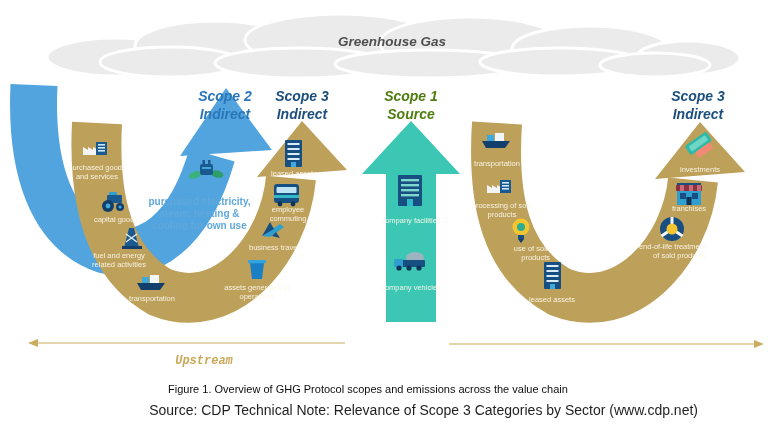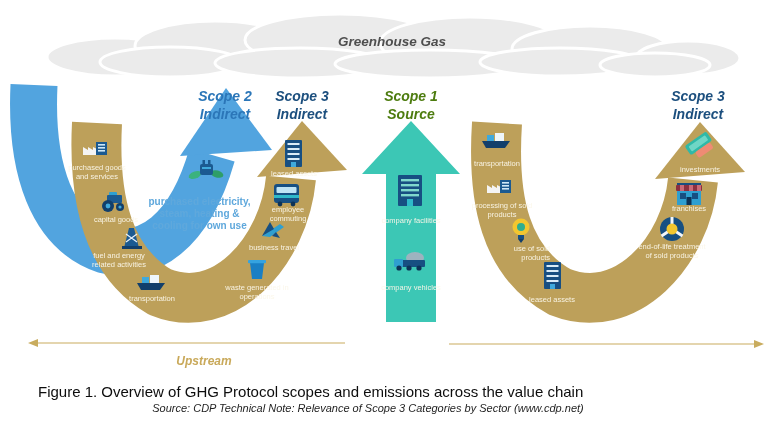--- a/index.html
+++ b/index.html
@@ -8,22 +8,22 @@
   .stage svg.bg{position:absolute;left:0;top:0;}
   .lbl{position:absolute;text-align:center;}
   .band-label{font-size:7.5px;line-height:1.18;color:rgba(251,247,233,0.95);font-weight:400;}
   .blue-note{font-size:10px;line-height:1.2;color:#5fa8dc;font-weight:700;}
   .scope-header{font-weight:700;font-style:italic;font-size:14px;line-height:1.25;}
   .scope2-c{color:#2b76b8;}
   .scope3-c{color:#1c4f7e;}
   .scope1-c{color:#4d7c0f;}
   .cloud-title{font-size:13.5px;font-weight:700;font-style:italic;color:#4f4f4f;}
   .axis-label{font-size:12px;font-weight:700;font-style:italic;color:#c9a95a;}
-  .caption{font-size:15px;color:#0d0d0d;text-align:left;}
-  .source{font-size:11px;font-style:italic;color:#1f1f1f;text-align:center;}
+  .caption{font-size:11px;color:#0d0d0d;text-align:center;}
+  .source{font-size:14px;color:#1f1f1f;text-align:right;}
 </style>
 </head>
 <body>
 
 <div class="stage">
 
   <svg class="bg" width="768" height="432" viewBox="0 0 768 432">
 
     <g fill="#ebebeb" stroke="#ffffff" stroke-width="3">
       <ellipse cx="115" cy="57" rx="68" ry="19"></ellipse>
@@ -217,32 +217,32 @@
   <div class="lbl band-label" style="left:67px;top:164px;width:60px;">purchased goods and services</div>
   <div class="lbl band-label" style="left:84px;top:204px;width:64px;margin-top:12px;">capital goods</div>
   <div class="lbl band-label" style="left:87px;top:252px;width:64px;">fuel and energy related activities</div>
   <div class="lbl band-label" style="left:115px;top:295px;width:74px;">transportation</div>
 
   <div class="lbl blue-note" style="left:142px;top:196px;width:115px;">purchased electricity, steam, heating &amp; cooling for own use</div>
 
   <div class="lbl band-label" style="left:263px;top:170px;width:62px;">leased assets</div>
   <div class="lbl band-label" style="left:257px;top:206px;width:62px;">employee commuting</div>
   <div class="lbl band-label" style="left:245px;top:244px;width:58px;">business travel</div>
-  <div class="lbl band-label" style="left:224px;top:284px;width:66px;">waste generated in operations</div>
+  <div class="lbl band-label" style="left:224px;top:284px;width:66px;">assets generated in operations</div>
 
   <div class="lbl band-label" style="left:380px;top:217px;width:62px;">company facilities</div>
   <div class="lbl band-label" style="left:380px;top:284px;width:62px;">company vehicles</div>
 
   <div class="lbl band-label" style="left:460px;top:160px;width:74px;">transportation</div>
   <div class="lbl band-label" style="left:468px;top:202px;width:68px;">processing of sold products</div>
   <div class="lbl band-label" style="left:492px;top:245px;width:58px;text-align:right;">use of sold products</div>
   <div class="lbl band-label" style="left:520px;top:296px;width:64px;">leased assets</div>
 
   <div class="lbl band-label" style="left:666px;top:166px;width:68px;">investments</div>
   <div class="lbl band-label" style="left:657px;top:205px;width:64px;">franchises</div>
-  <div class="lbl band-label" style="left:638px;top:243px;width:68px;">end-of-life treatment of sold products</div>
-
-  <div class="lbl axis-label" style="left:154px;top:354px;width:100px;">Upstream</div>
+  <div class="lbl band-label" style="left:638px;top:243px;width:68px;text-align:right;">end-of-life treatment of sold products</div>
+
+  <div class="lbl axis-label" style="left:154px;top:354px;width:100px;font-family:Liberation Mono, monospace;">Upstream</div>
 
   <div class="lbl caption" style="left:38px;top:383px;width:660px;">Figure 1. Overview of GHG Protocol scopes and emissions across the value chain</div>
   <div class="lbl source" style="left:38px;top:402px;width:660px;">Source: CDP Technical Note: Relevance of Scope 3 Categories by Sector (www.cdp.net)</div>
 
 </div>
 
 </body></html>

